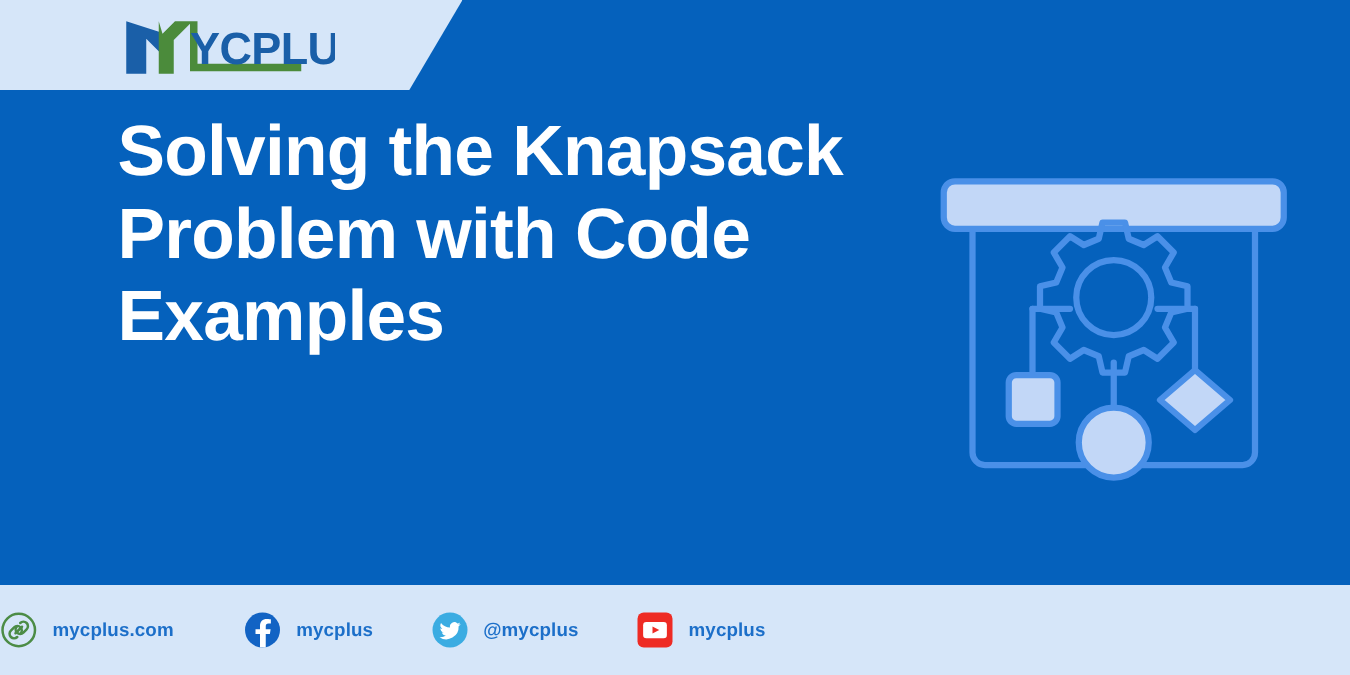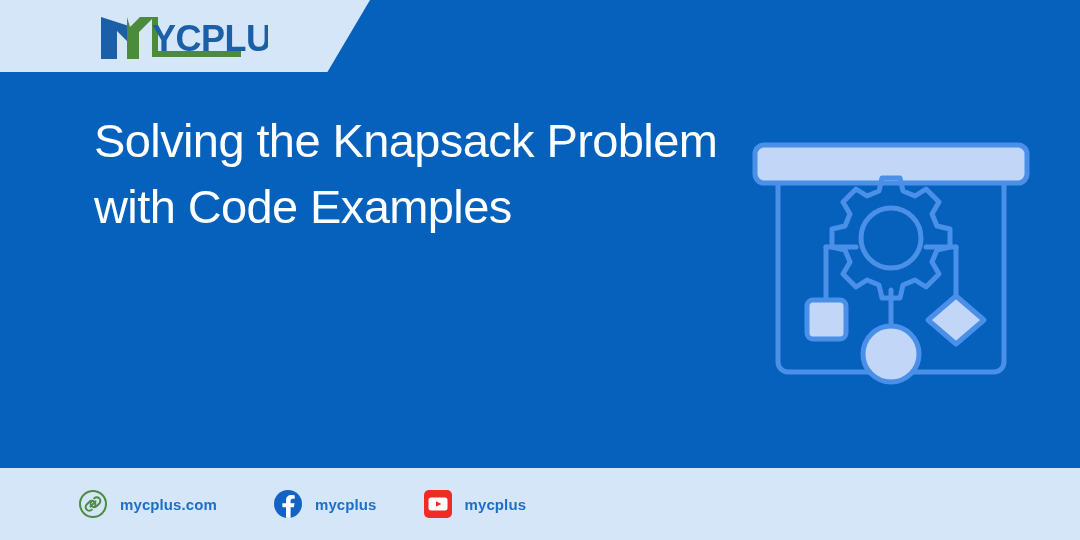--- a/index.html
+++ b/index.html
@@ -35,26 +35,26 @@
     top: 13px;
     width: 172px;
     height: 50px;
   }
   .logo svg { display: block; }
 
   
   .headline {
     position: absolute;
     left: 94px;
-    top: 108px;
+    top: 88px;
     width: 640px;
     color: #ffffff;
-    font-size: 47px;
+    font-size: 57px;
     line-height: 66px;
-    font-weight: 400;
+    font-weight: 700;
     letter-spacing: -0.6px;
   }
 
   
   .body-copy {
     position: absolute;
     left: 94px;
     top: 334px;
     width: 582px;
     color: #eaf2fd;
@@ -77,21 +77,20 @@
   
   .footer {
     position: absolute;
     left: 0;
     bottom: 0;
     width: 1080px;
     height: 72px;
     background: #d6e6f9;
     display: flex;
     align-items: center;
-    padding-left: 78px;
     box-sizing: border-box;
   }
   .footer-item {
     display: flex;
     align-items: center;
     margin-right: 38px;
   }
   .footer-icon {
     width: 30px;
     height: 30px;
@@ -180,20 +179,29 @@
     <div class="footer-item gap-2">
       <span class="footer-icon">
         <svg width="30" height="30" viewBox="0 0 30 30" xmlns="http://www.w3.org/2000/svg">
           <circle cx="15" cy="15" r="14" fill="#1263c4"></circle>
           <path d="M17.6 29 L17.6 18.2 L20.9 18.2 L21.5 14.3 L17.6 14.3 L17.6 11.9 C17.6 10.8 18.1 9.8 19.8 9.8 L21.7 9.8 L21.7 6.4 C21.7 6.4 20 6.1 18.4 6.1 C15.1 6.1 13 8.1 13 11.5 L13 14.3 L9.4 14.3 L9.4 18.2 L13 18.2 L13 28.8 Z" fill="#ffffff"></path>
         </svg>
       </span>
       <span class="footer-label">mycplus</span>
     </div>
 
+    <div class="footer-item gap-3">
+      <span class="footer-icon">
+        <svg width="30" height="30" viewBox="0 0 30 30" xmlns="http://www.w3.org/2000/svg">
+          <circle cx="15" cy="15" r="14" fill="#3bace2"></circle>
+          <path d="M23.6 10.2 a6.9 6.9 0 0 1 -2 0.6 a3.5 3.5 0 0 0 1.5 -1.9 a7 7 0 0 1 -2.2 0.9 a3.5 3.5 0 0 0 -5.9 3.2 a9.9 9.9 0 0 1 -7.2 -3.7 a3.5 3.5 0 0 0 1.1 4.6 a3.4 3.4 0 0 1 -1.6 -0.4 a3.5 3.5 0 0 0 2.8 3.4 a3.5 3.5 0 0 1 -1.6 0.1 a3.5 3.5 0 0 0 3.2 2.4 a7 7 0 0 1 -5.1 1.4 a9.9 9.9 0 0 0 15.3 -8.8 a7 7 0 0 0 1.7 -1.8 Z" fill="#ffffff"></path>
+        </svg>
+      </span>
+      <span class="footer-label">@mycplus</span>
+    </div>
 
     <div class="footer-item">
       <span class="footer-icon">
         <svg width="30" height="30" viewBox="0 0 30 30" xmlns="http://www.w3.org/2000/svg">
           <rect x="1" y="1" width="28" height="28" rx="5" fill="#ee2b24"></rect>
           <rect x="5.5" y="8.5" width="19" height="13" rx="2.6" fill="#ffffff"></rect>
           <path d="M13 12.2 L18.4 15 L13 17.8 Z" fill="#ee2b24"></path>
         </svg>
       </span>
       <span class="footer-label">mycplus</span>

